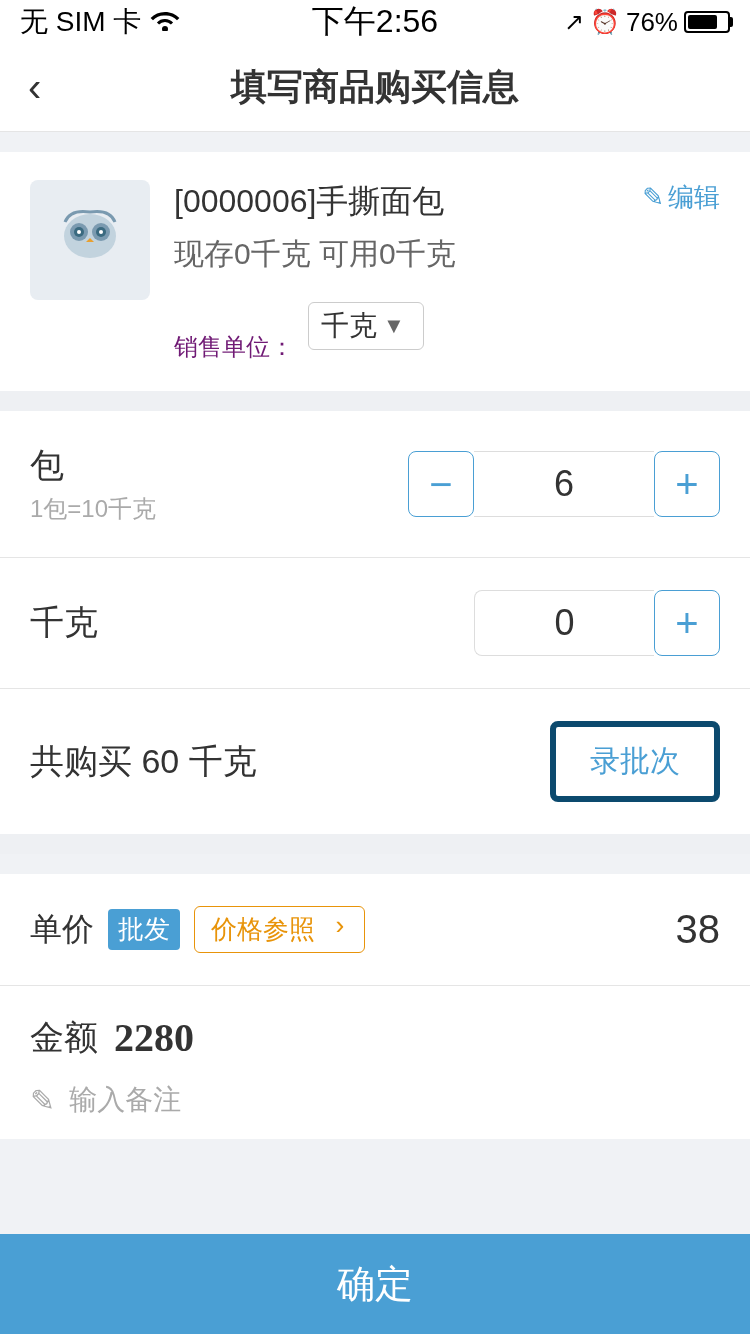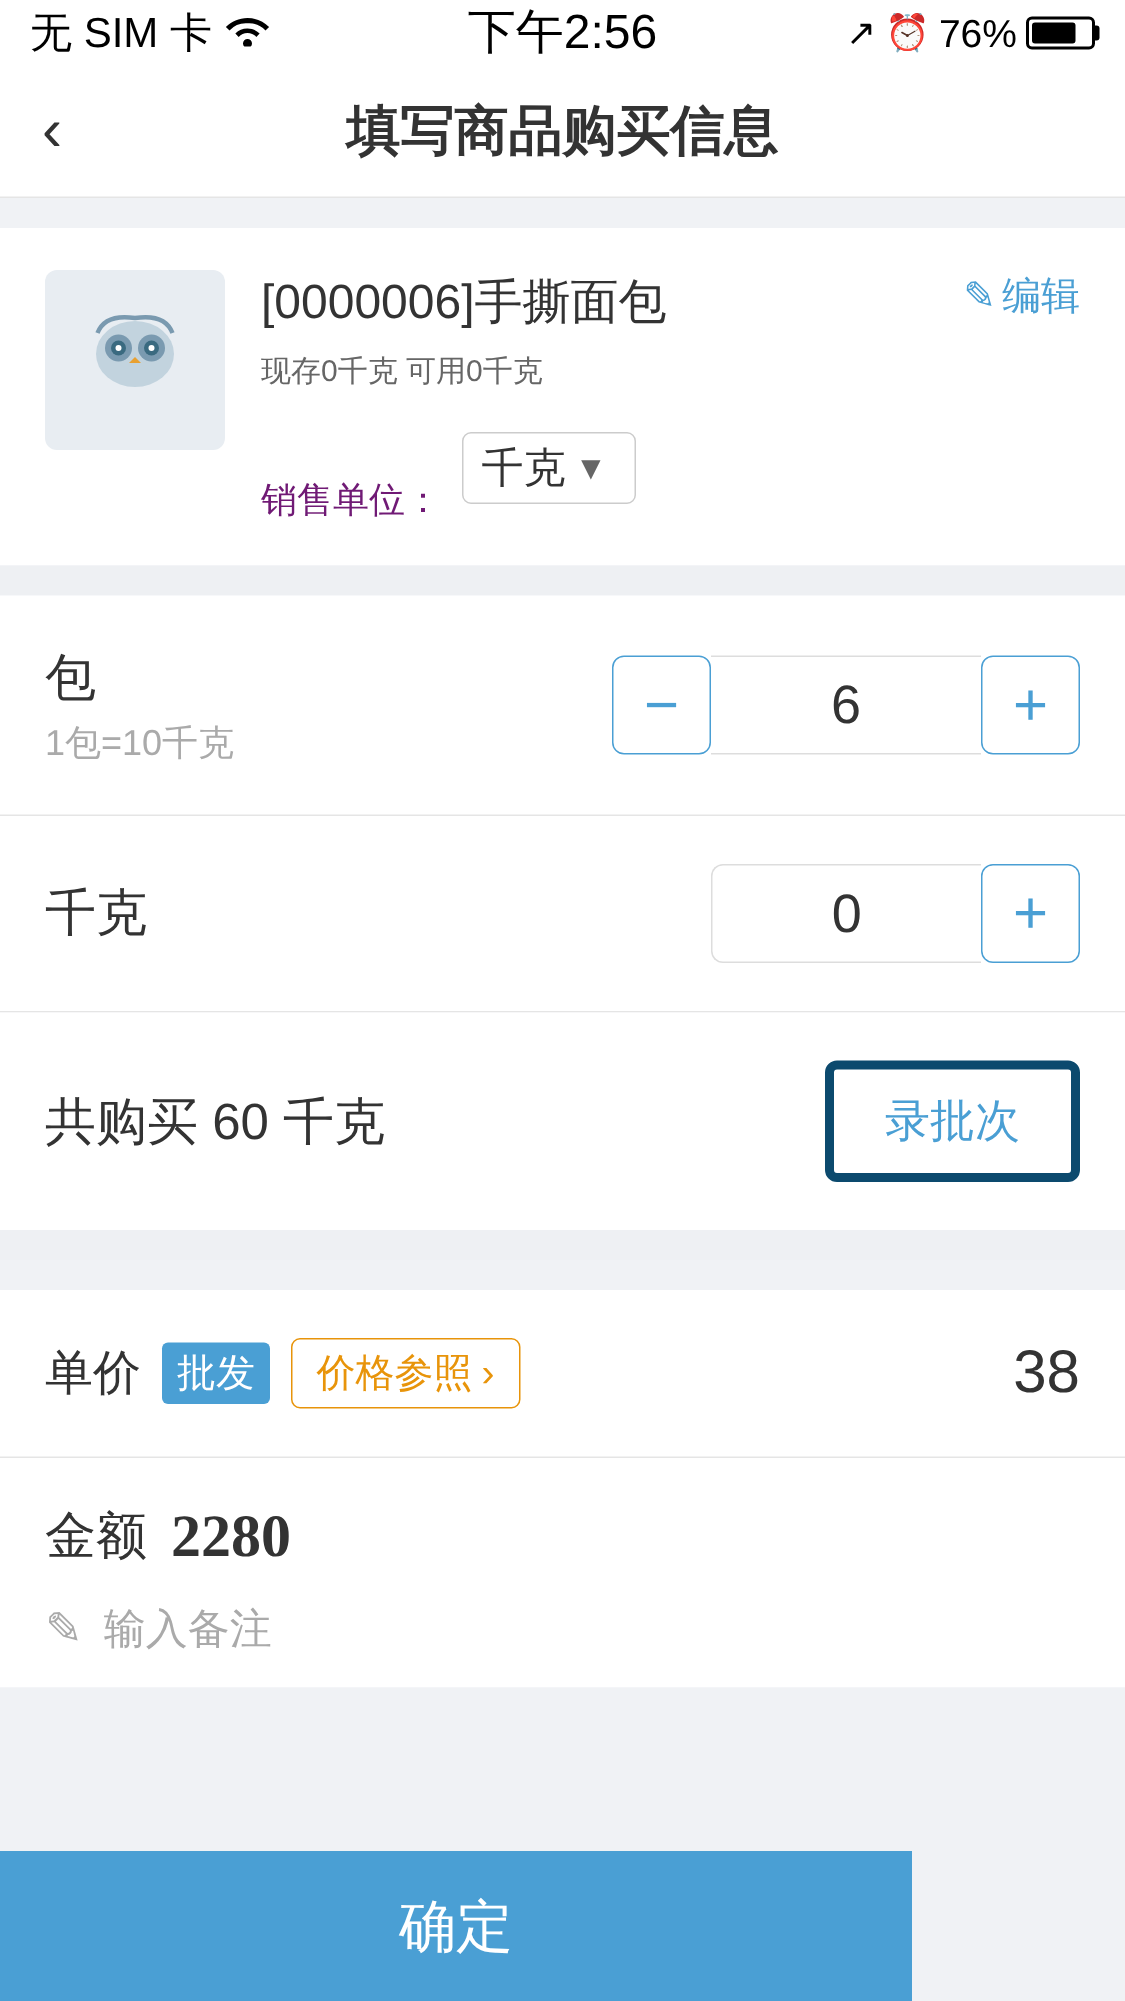--- a/index.html
+++ b/index.html
@@ -134,21 +134,21 @@
     }
     .edit-btn {
       color: #4a9fd4;
       font-size: 26px;
       display: flex;
       align-items: center;
       gap: 4px;
       cursor: pointer;
     }
     .product-stock {
-      font-size: 20px;
+      font-size: 30px;
       color: #666;
       margin-bottom: 14px;
     }
     .unit-row {
       display: flex;
       align-items: center;
       gap: 14px;
     }
     .unit-label {
       font-size: 24px;
@@ -285,22 +285,22 @@
     }
     .price-ref-btn {
       border: 1.5px solid #e8940a;
       border-radius: 6px;
       padding: 5px 16px;
       font-size: 26px;
       color: #e8940a;
       background: #fff;
       cursor: pointer;
       display: flex;
-      align-items: center;
-      gap: 6px;
+      gap: 17px;
+      font-family: Liberation Mono, monospace;
     }
     .price-value {
       font-size: 40px;
       color: #333;
       font-weight: 500;
     }
 
     
     .amount-section {
       background: #fff;
@@ -336,21 +336,21 @@
     .bottom-spacer {
       height: 300px;
       background: #f0f2f5;
     }
 
     
     .confirm-bar {
       position: fixed;
       bottom: 0;
       left: 0;
-      width: 608px;
+      width: 750px;
       height: 100px;
       background: #4a9fd4;
       display: flex;
       align-items: center;
       justify-content: center;
       cursor: pointer;
     }
     .confirm-text {
       font-size: 38px;
       color: #fff;

